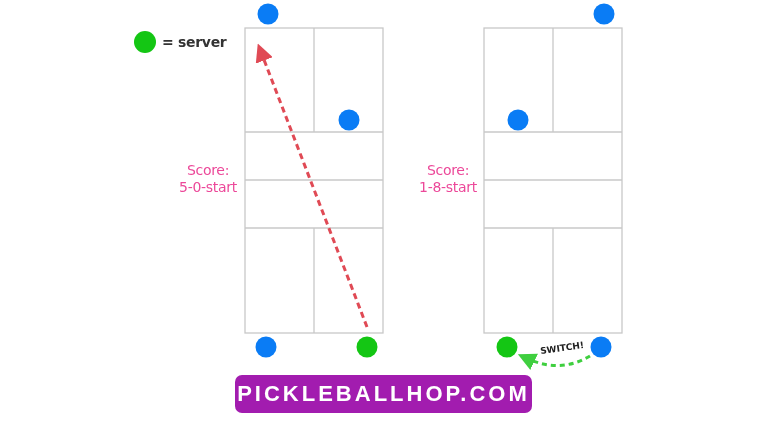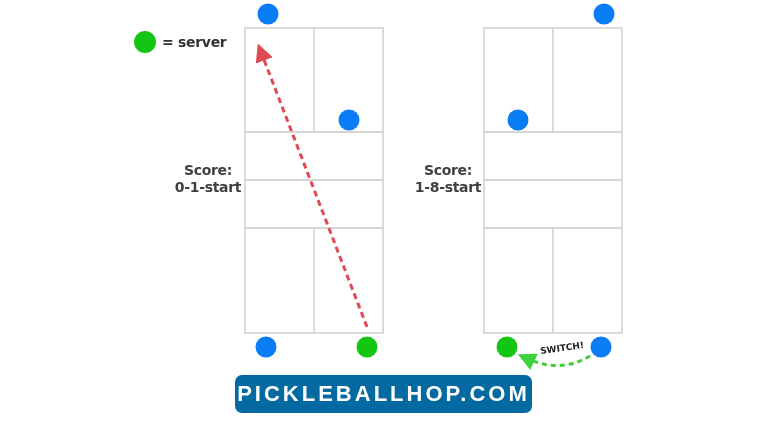--- a/index.html
+++ b/index.html
@@ -1,39 +1,39 @@
 <!DOCTYPE html>
 <html><head>
 <meta charset="utf-8">
 <style>
   html,body{margin:0;padding:0;background:#ffffff;}
   body{width:768px;height:432px;position:relative;overflow:hidden;font-family:"DejaVu Sans",sans-serif;}
   #stage{position:absolute;left:0;top:0;width:768px;height:432px;}
   .legend{position:absolute;left:134px;top:31px;display:flex;align-items:center;gap:6px;text-align:center;}
   .legend .dot{width:22px;height:22px;border-radius:50%;background:#14c614;}
   .legend .txt{font-weight:bold;font-size:14px;color:#333;letter-spacing:-0.3px;}
-  .score{position:absolute;text-align:center;font-weight:bold;font-size:14px;color:#404040;line-height:17px;letter-spacing:-0.3px;}
-  .banner{position:absolute;left:235px;top:375px;width:297px;height:38px;background:#0369a1;border-radius:7px;
+  .score{position:absolute;text-align:center;font-weight:normal;font-size:14px;color:#ec4899;line-height:17px;letter-spacing:-0.3px;}
+  .banner{position:absolute;left:235px;top:375px;width:297px;height:38px;background:#a21caf;border-radius:7px;
           color:#fff;font-family:"Liberation Sans",sans-serif;font-weight:bold;font-size:22px;letter-spacing:3px;
           display:flex;align-items:center;justify-content:center;}
   .switch{position:absolute;left:540px;top:343px;font-size:9px;font-weight:bold;color:#222;transform:rotate(-8deg);}
 </style>
 </head>
 <body>
 
 <div id="stage">
 
   <div class="legend">
     <span class="dot"></span>
     <span class="txt">= server</span>
   </div>
 
   <div class="score" style="left:168px;top:162px;width:80px;">
     <div>Score:</div>
-    <div>0-1-start</div>
+    <div>5-0-start</div>
   </div>
 
   <div class="score" style="left:408px;top:162px;width:80px;">
     <div>Score:</div>
     <div>1-8-start</div>
   </div>
 
   <svg width="768" height="432" style="position:absolute;left:0;top:0;">
     <defs>
       <marker id="redhead" markerWidth="6" markerHeight="6" refX="3" refY="3" orient="auto">

